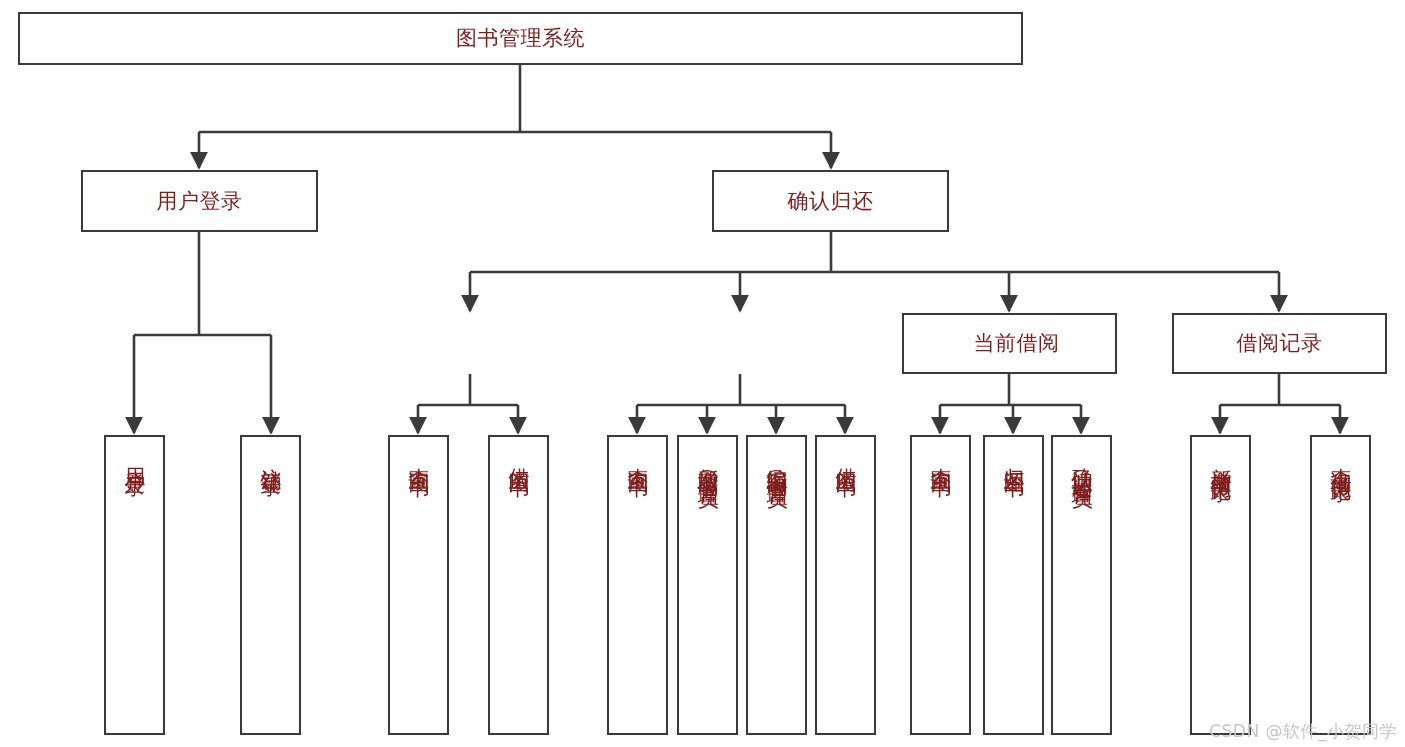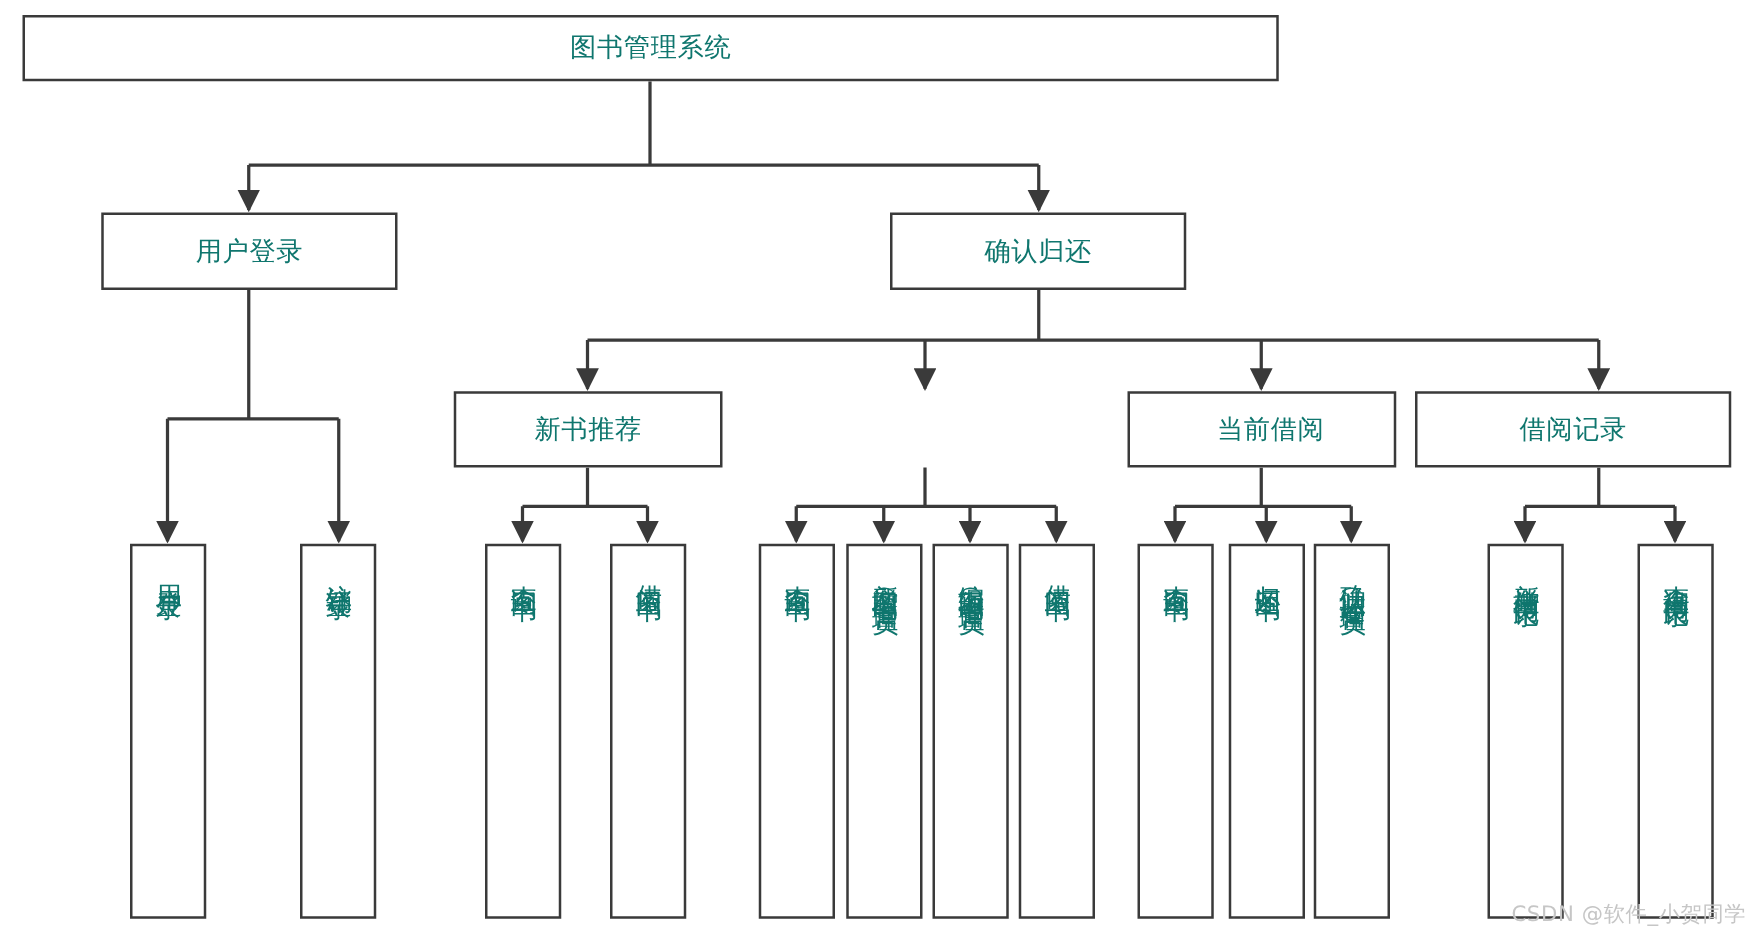--- a/index.html
+++ b/index.html
@@ -28,21 +28,21 @@
     pointer-events: none;
   }
   .node {
     position: absolute;
     box-sizing: border-box;
     background: #ffffff;
     border: 2px solid #3a3a3a;
     display: flex;
     align-items: center;
     justify-content: center;
-    color: #0f766e;
+    color: #7f1d1d;
     z-index: 2;
   }
   .node .label {
     display: block;
     text-align: center;
     line-height: 1.18;
     letter-spacing: 0.5px;
   }
   .node.horizontal .label {
     writing-mode: horizontal-tb;
@@ -134,27 +134,24 @@
     <span class="label">图书管理系统</span>
   </div>
 
   <div class="node horizontal" style="left: 81px; top: 170px; width: 237px; height: 62px;">
     <span class="label">用户登录</span>
   </div>
   <div class="node horizontal" style="left: 712px; top: 170px; width: 237px; height: 62px;">
     <span class="label">确认归还</span>
   </div>
 
-  <div class="node horizontal" style="left: 363px; top: 313px; width: 215px; height: 61px;">
-    <span class="label">新书推荐</span>
-  </div>
   <div class="node horizontal" style="left: 902px; top: 313px; width: 215px; height: 61px; padding-left: 14px;">
     <span class="label">当前借阅</span>
   </div>
-  <div class="node horizontal" style="left: 1132px; top: 313px; width: 253px; height: 61px;">
+  <div class="node horizontal" style="left: 1172px; top: 313px; width: 215px; height: 61px;">
     <span class="label">借阅记录</span>
   </div>
 
   <div class="node vertical" style="left: 104px; top: 435px; width: 61px; height: 300px;">
     <span class="label">用户登录</span>
   </div>
   <div class="node vertical" style="left: 240px; top: 435px; width: 61px; height: 300px;">
     <span class="label">注销登录</span>
   </div>
   <div class="node vertical" style="left: 388px; top: 435px; width: 61px; height: 300px;">

